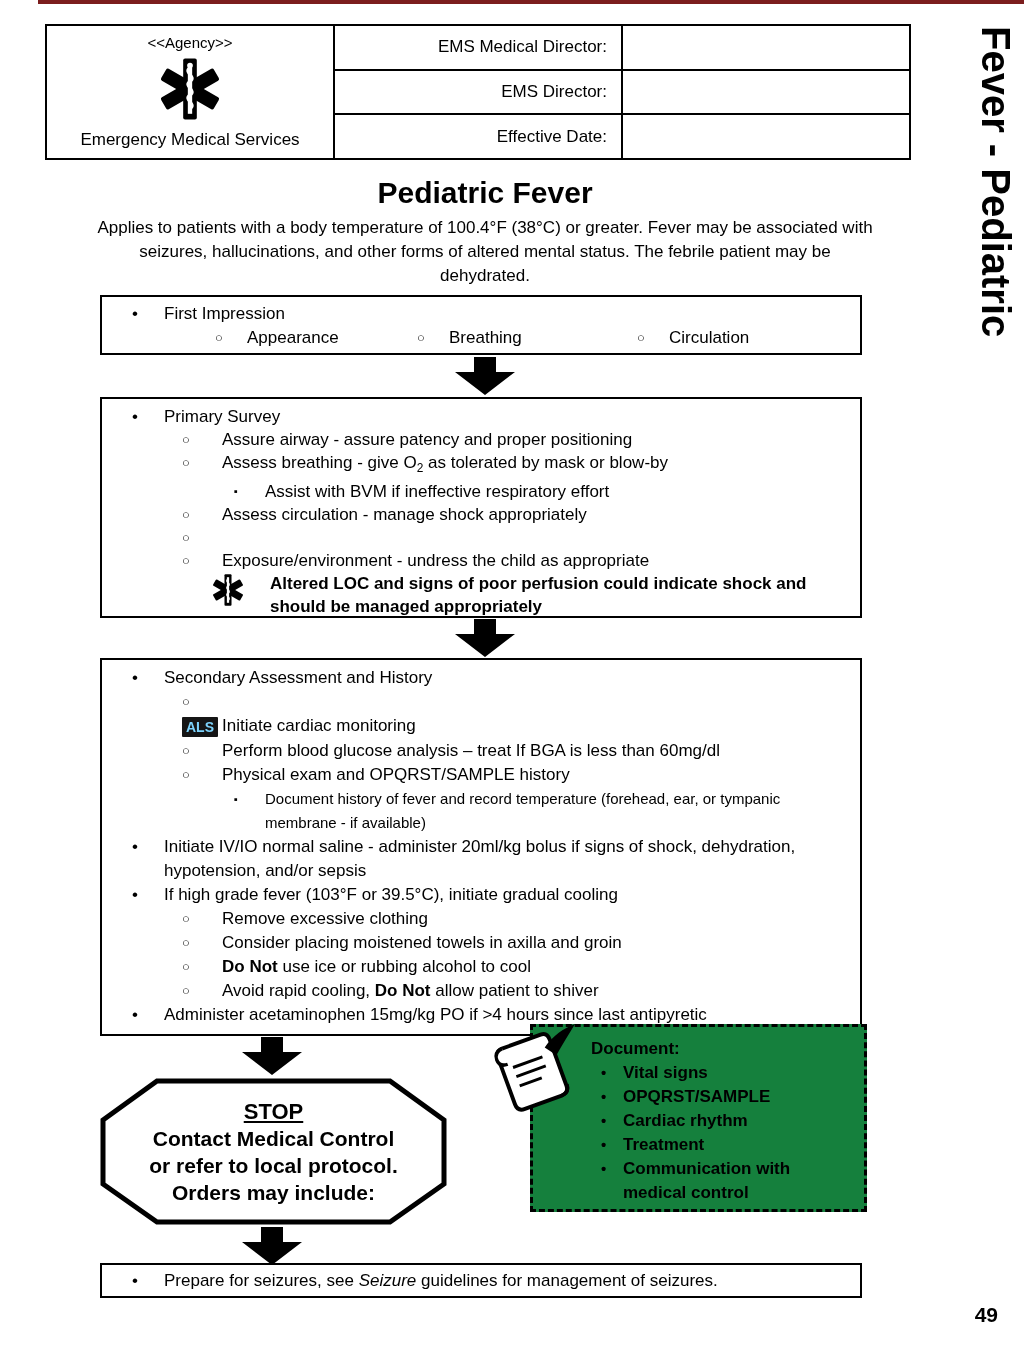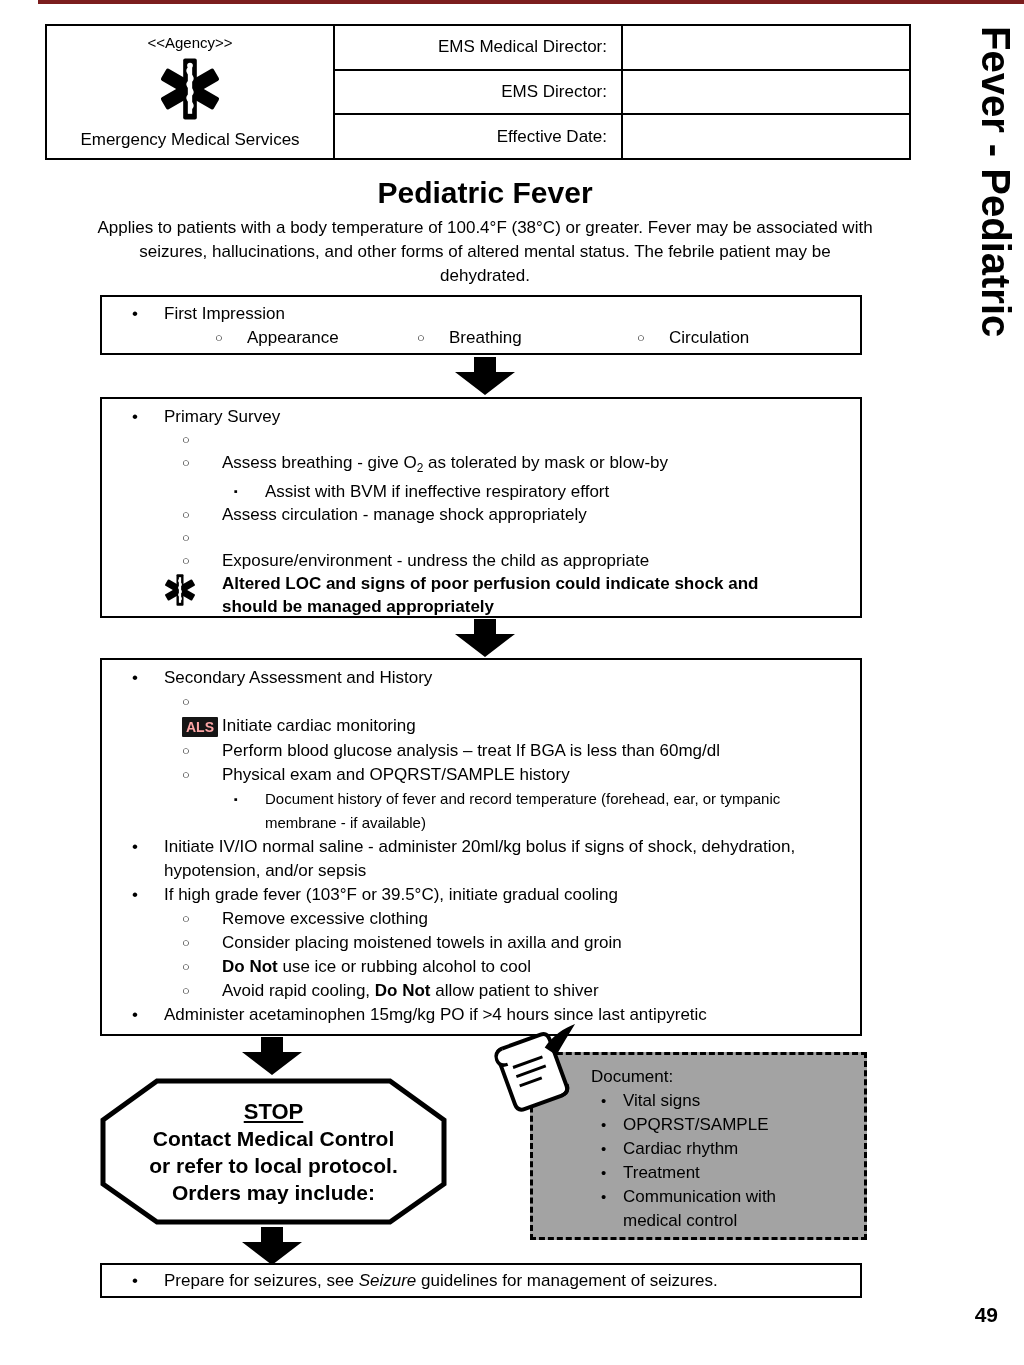--- a/index.html
+++ b/index.html
@@ -35,46 +35,46 @@
 
   .row { display:flex; align-items:flex-start; line-height:24px; font-size:17px; }
   .row .t { flex:0 1 auto; padding-right:14px; }
   .mk { flex:0 0 auto; }
   .l1 { padding-left:30px; } .l1 > .mk { width:32px; font-size:17px; }
   .l2 { padding-left:80px; } .l2 > .mk { width:40px; font-size:13px; }
   .l3 { padding-left:132px; } .l3 > .mk { width:31px; font-size:11px; }
   .small { font-size:15px; max-width:534px; }
   .iv .t { max-width:670px; }
 
-  .warn { padding-left:62px; }
+  .warn { padding-left:62px;justify-content:flex-end; }
   .mk-star { flex:0 0 58px; padding-top:2px; }
   .warn .t { font-weight:bold; max-width:590px; }
 
   .fi-row { display:flex; padding-left:113px; line-height:24px; font-size:17px; }
   .fi-item { display:flex; flex:0 0 auto; }
   .fi-item .mk { width:32px; font-size:13px; }
   .fi-item.w1 { width:202px; }
   .fi-item.w2 { width:220px; }
 
-  .als-badge { display:inline-block; background:#151515; color:#fca5a5; font-weight:bold; font-size:14px; line-height:20px; padding:0 4px; border-radius:1px; }
+  .als-badge { display:inline-block; background:#151515; color:#7dd3fc; font-weight:bold; font-size:14px; line-height:20px; padding:0 4px; border-radius:1px; }
   .mk-als { flex:0 0 40px; padding-top:1px; }
   .als-row { padding-left:80px; }
 
   .arrow { position:absolute; width:60px; height:38px; }
   .a1 { left:455px; top:357px; }
   .a2 { left:455px; top:619px; }
   .a3 { left:242px; top:1037px; }
   .a4 { left:242px; top:1227px; }
 
   .stop { position:absolute; left:100px; top:1078px; width:347px; height:147px; }
   .stop svg { position:absolute; left:0; top:0; }
   .stop-text { position:absolute; left:0; top:0; right:0; bottom:0; display:flex; flex-direction:column; align-items:center; justify-content:center; font-weight:bold; font-size:21px; line-height:27px; }
   .stop-title { text-decoration:underline; font-size:22px; }
 
-  .docbox { position:absolute; left:530px; top:1052px; width:337px; height:188px; border:3px dashed #000; padding:10px 6px 0 58px; background:#a3a3a3; }
+  .docbox { position:absolute; left:530px; top:1024px; width:337px; height:188px; border:3px dashed #000; padding:10px 6px 0 58px; background:#15803d;font-weight:bold; }
   .dhead { font-size:17px; line-height:24px; }
   .doc-row { display:flex; line-height:24px; font-size:17px; padding-left:10px; }
   .doc-row .mk { flex:0 0 22px; font-size:15px; }
   .doc-row .t.wrap2 { max-width:176px; }
   .doc-icon { position:absolute; left:488px; top:1024px; width:88px; height:94px; z-index:2; }
 
   .pagenum { position:absolute; right:26px; top:1303px; font-size:21px; font-weight:bold; }
 </style>
 </head>
 <body>
@@ -150,20 +150,21 @@
       <polygon points="19,0 41,0 41,15 60,15 30,38 0,15 19,15" fill="#000"></polygon>
     </svg>
 
   <div class="pbox box2">
     <div class="row l1">
       <span class="mk">•</span>
       <span class="t">Primary Survey</span>
     </div>
     <div class="row l2">
       <span class="mk">○</span>
+      <span class="t">Assure airway - assure patency and proper positioning</span>
     </div>
     <div class="row l2">
       <span class="mk">○</span>
       <span class="t"><span>Assess breathing - give O</span><span style="vertical-align: sub; font-size: 0.7em;">2</span><span> as tolerated by mask or blow-by</span></span>
     </div>
     <div class="row l3">
       <span class="mk">▪</span>
       <span class="t">Assist with BVM if ineffective respiratory effort</span>
     </div>
     <div class="row l2">

